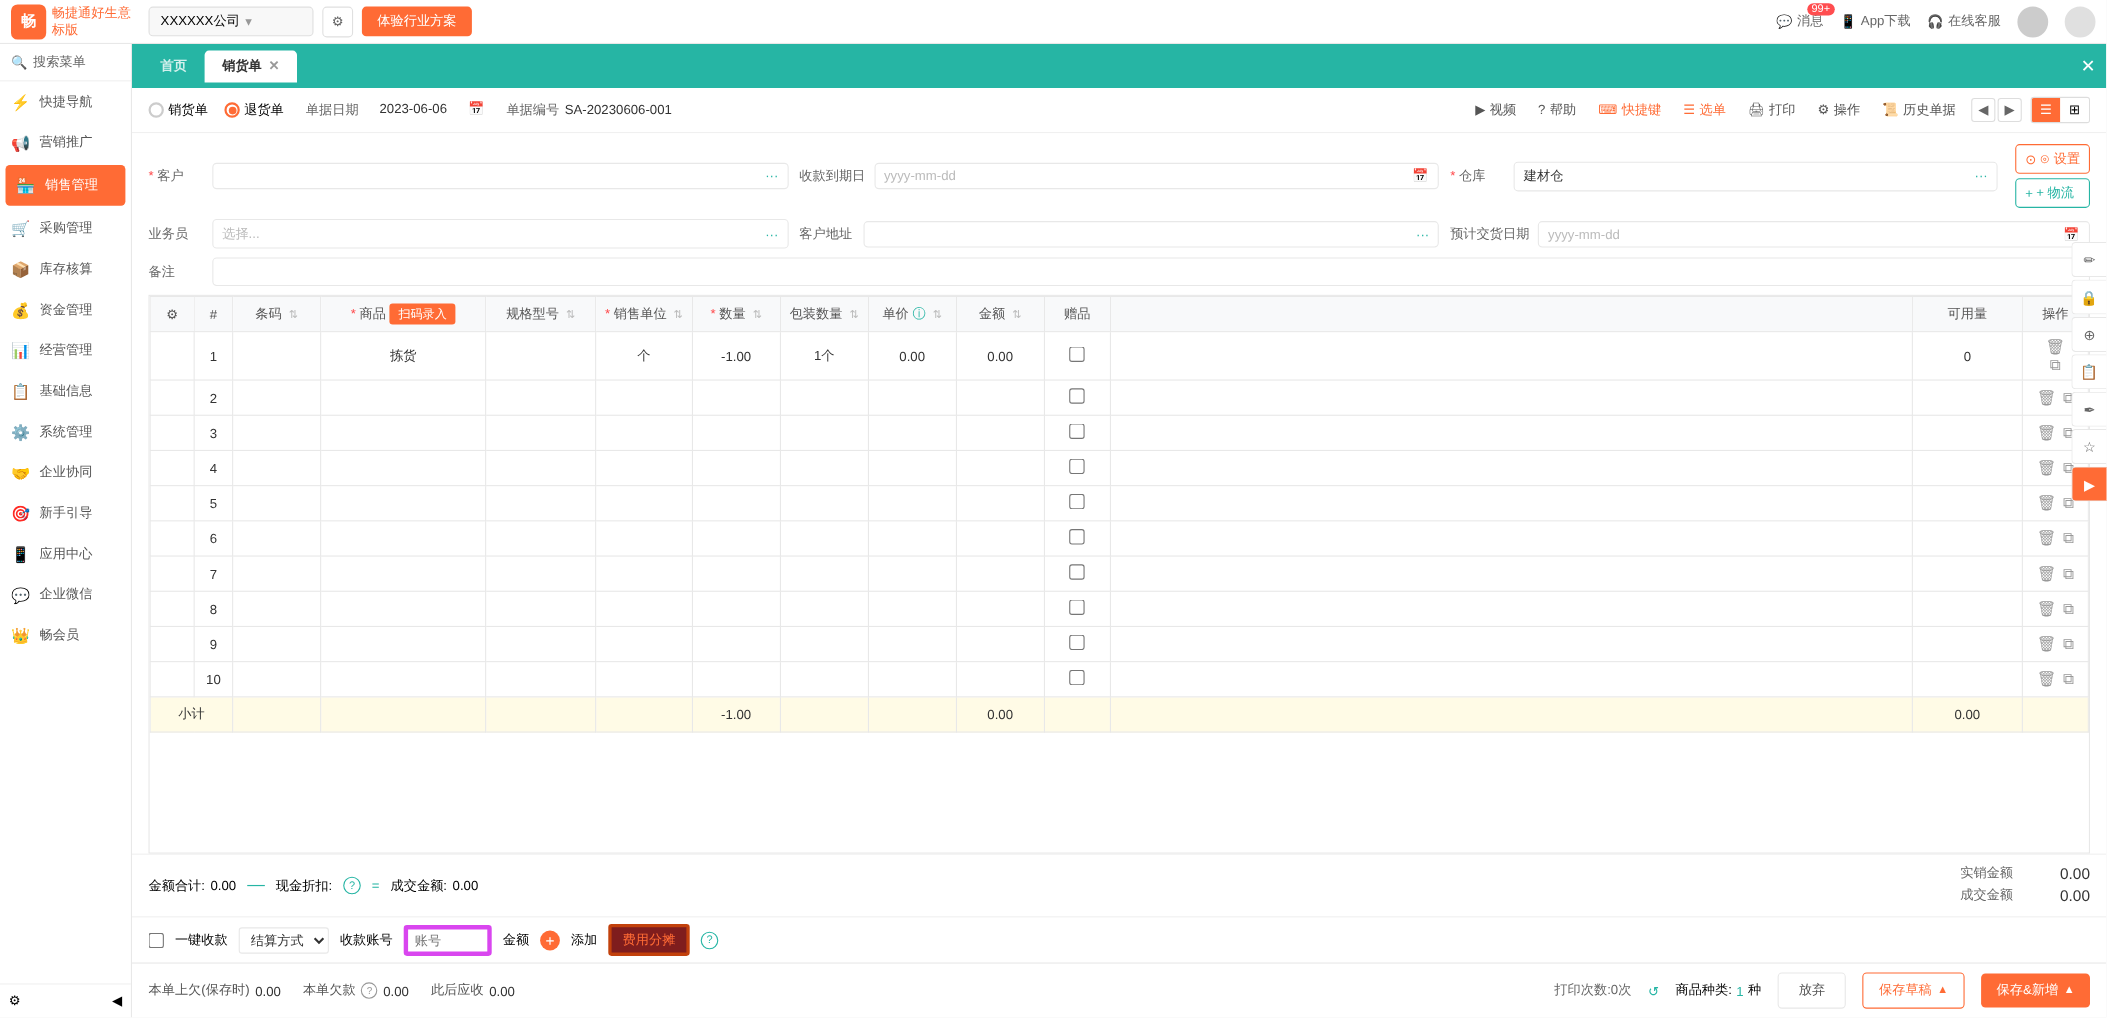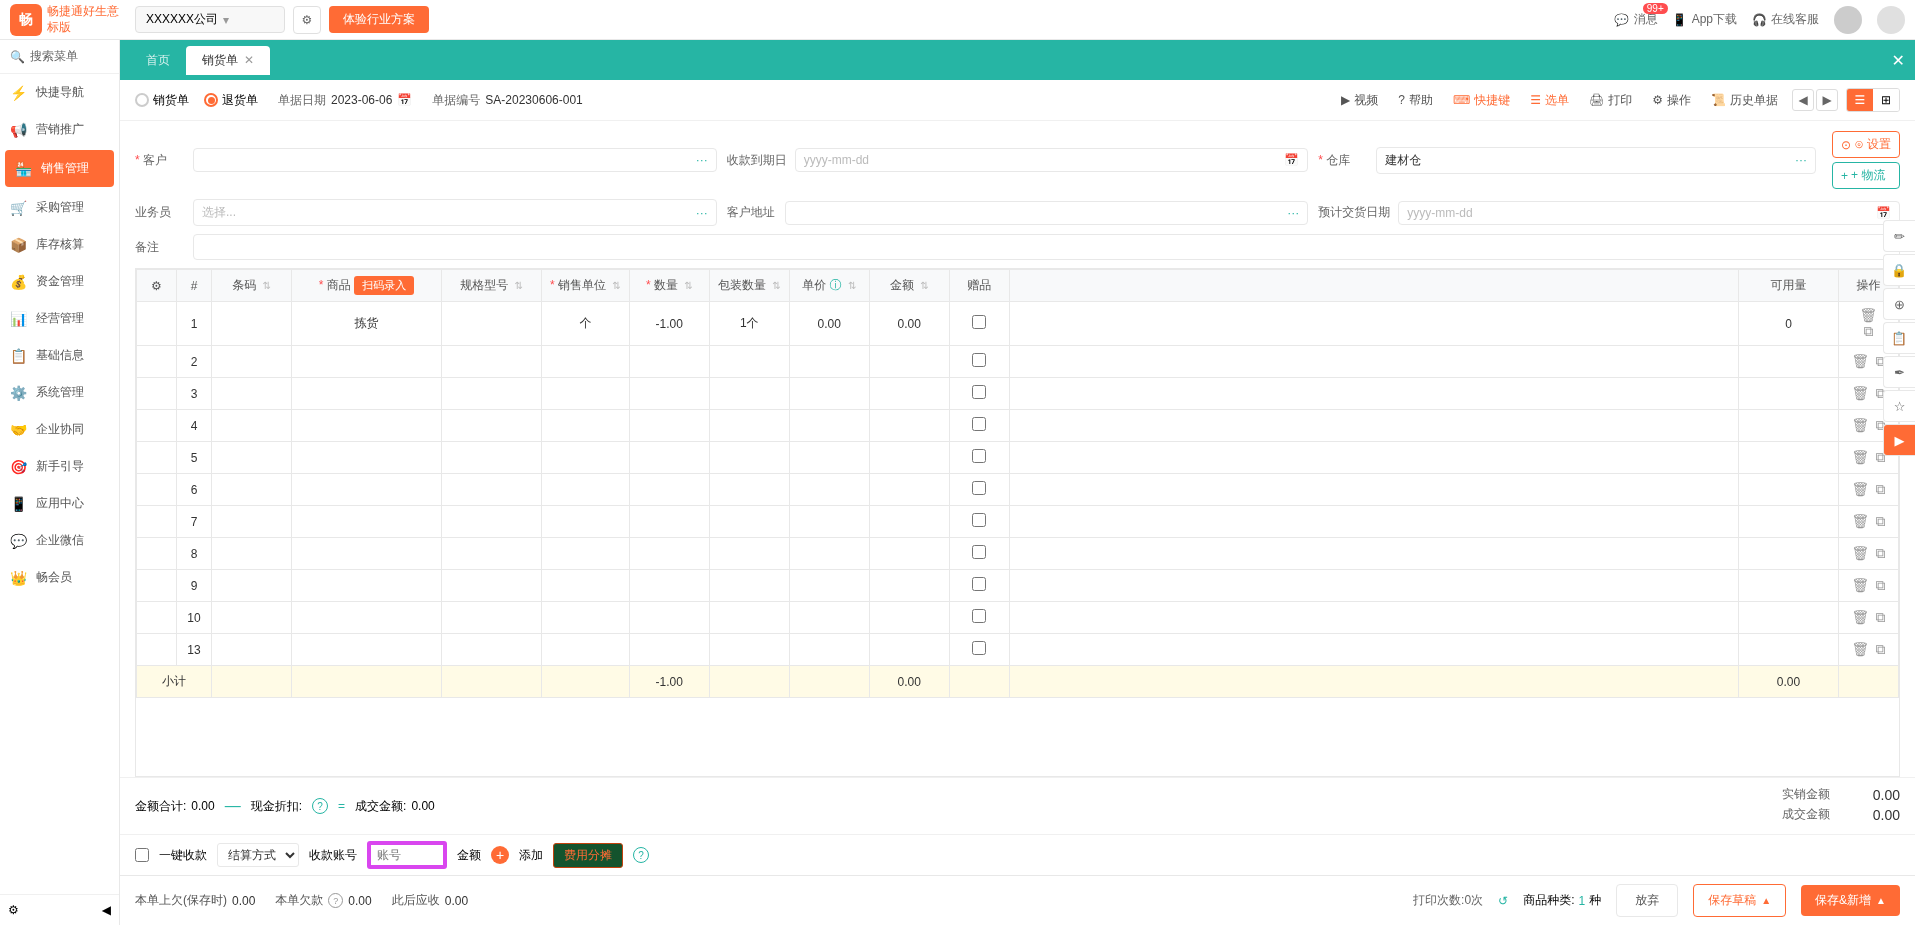--- a/index.html
+++ b/index.html
@@ -29,33 +29,33 @@
     .sidebar-item.active { background: #ff6b35; color: white; border-radius: 4px; margin: 2px 5px; }
     .sidebar-item.active .sidebar-icon { color: white; }
     .sidebar-icon { font-size: 14px; width: 18px; text-align: center; }
     .sidebar-bottom { margin-top: auto; padding: 8px; display: flex; justify-content: space-between; align-items: center; border-top: 1px solid #f0f0f0; }
 
     
     .content { flex: 1; display: flex; flex-direction: column; overflow: hidden; }
 
     
     .tab-bar { height: 40px; background: #26b5a4; display: flex; align-items: center; padding: 0 10px; flex-shrink: 0; }
-    .tab { padding: 6px 16px; cursor: pointer; border-radius: 4px 4px 0 0; color: rgba(255,255,255,0.8); display: flex; align-items: center; gap: 6px; }
+    .tab { padding: 6px 16px; cursor: pointer; border-radius: 4px 4px 0 0; color: rgba(255,255,255,0.8); display: flex; align-items: center; gap: 6px; font-weight: bold; }
     .tab.active { background: #fff; color: #333; }
     .tab-close { color: #999; cursor: pointer; font-size: 12px; }
 
     
     .form-container { background: #fff; flex: 1; display: flex; flex-direction: column; overflow: hidden; }
     .form-header { padding: 8px 15px; border-bottom: 1px solid #f0f0f0; display: flex; align-items: center; gap: 20px; flex-shrink: 0; }
     .radio-group { display: flex; gap: 15px; align-items: center; }
     .radio-item { display: flex; align-items: center; gap: 4px; cursor: pointer; }
     .radio-circle { width: 14px; height: 14px; border: 2px solid #ccc; border-radius: 50%; display: flex; align-items: center; justify-content: center; }
     .radio-circle.selected { border-color: #ff6b35; }
     .radio-dot { width: 7px; height: 7px; background: #ff6b35; border-radius: 50%; }
-    .date-field { display: flex; align-items: center; gap: 5px; }
+    .date-field { display: flex; gap: 19px; }
     .date-label { color: #666; }
     .date-value { color: #333; font-weight: 500; }
     .calendar-icon { color: #26b5a4; cursor: pointer; }
     .doc-field { display: flex; align-items: center; gap: 5px; }
     .toolbar-right { margin-left: auto; display: flex; gap: 8px; align-items: center; }
     .toolbar-btn { display: flex; align-items: center; gap: 4px; cursor: pointer; color: #555; padding: 3px 6px; border-radius: 3px; }
     .toolbar-btn.highlight { color: #ff6b35; }
     .nav-arrows { display: flex; gap: 2px; }
     .nav-arrow { width: 22px; height: 22px; border: 1px solid #ddd; border-radius: 3px; display: flex; align-items: center; justify-content: center; cursor: pointer; color: #666; }
     .view-toggle { display: flex; border: 1px solid #ddd; border-radius: 3px; overflow: hidden; }
@@ -110,21 +110,21 @@
     .dash-icon { color: #26b5a4; font-size: 16px; cursor: pointer; }
     .equals-icon { color: #26b5a4; }
     .q-icon { width: 16px; height: 16px; border: 1px solid #26b5a4; border-radius: 50%; display: flex; align-items: center; justify-content: center; color: #26b5a4; font-size: 10px; cursor: pointer; }
 
     
     .payment-row { padding: 6px 15px; border-top: 1px solid #f0f0f0; display: flex; align-items: center; gap: 10px; flex-shrink: 0; }
     .pay-checkbox { width: 14px; height: 14px; }
     .pay-select { border: 1px solid #e8e8e8; border-radius: 3px; padding: 3px 6px; color: #333; background: #fff; }
     .pay-input { border: 4px solid #d946ef; border-radius: 3px; padding: 3px 6px; width: 80px; color: #bbb; }
     .add-btn { background: #ff6b35; color: white; border: none; border-radius: 50%; width: 18px; height: 18px; cursor: pointer; font-size: 14px; display: flex; align-items: center; justify-content: center; }
-    .expense-btn { border: 1px solid #c2410c; color: #ff6b35; background: #14532d; border-radius: 3px; padding: 3px 10px; cursor: pointer; }
+    .expense-btn { border: 3px solid #c2410c; color: #ff6b35; background: #7f1d1d; border-radius: 3px; padding: 3px 10px; cursor: pointer; }
     .right-summary-row { display: flex; justify-content: flex-end; align-items: center; gap: 10px; margin-bottom: 3px; }
     .right-summary-label { color: #666; }
     .right-summary-val { color: #333; font-size: 14px; min-width: 60px; text-align: right; }
 
     
     .footer-bar { height: 50px; background: #fff; border-top: 1px solid #e8e8e8; display: flex; align-items: center; padding: 0 15px; flex-shrink: 0; gap: 20px; }
     .footer-item { display: flex; align-items: center; gap: 5px; color: #555; }
     .footer-right { margin-left: auto; display: flex; align-items: center; gap: 15px; }
     .print-count { color: #666; }
     .product-type { display: flex; align-items: center; gap: 4px; cursor: pointer; }
@@ -598,36 +598,20 @@
                 <td></td>
                 <td></td>
                 <td><input type="checkbox" class="gift-checkbox" style=""></td>
                 <td></td>
                 <td></td>
                 <td><span class="op-icon">🗑</span><span class="op-icon">⧉</span></td>
               </tr>
             <tr>
                 <td></td>
                 <td>10</td>
-                <td></td>
-                <td></td>
-                <td></td>
-                <td></td>
-                <td></td>
-                <td></td>
-                <td></td>
-                <td></td>
-                <td><input type="checkbox" class="gift-checkbox" style=""></td>
-                <td></td>
-                <td></td>
-                <td><span class="op-icon">🗑</span><span class="op-icon">⧉</span></td>
-              </tr>
-            <tr>
-                <td></td>
-                <td>13</td>
                 <td></td>
                 <td></td>
                 <td></td>
                 <td></td>
                 <td></td>
                 <td></td>
                 <td></td>
                 <td></td>
                 <td><input type="checkbox" class="gift-checkbox" style=""></td>
                 <td></td>

